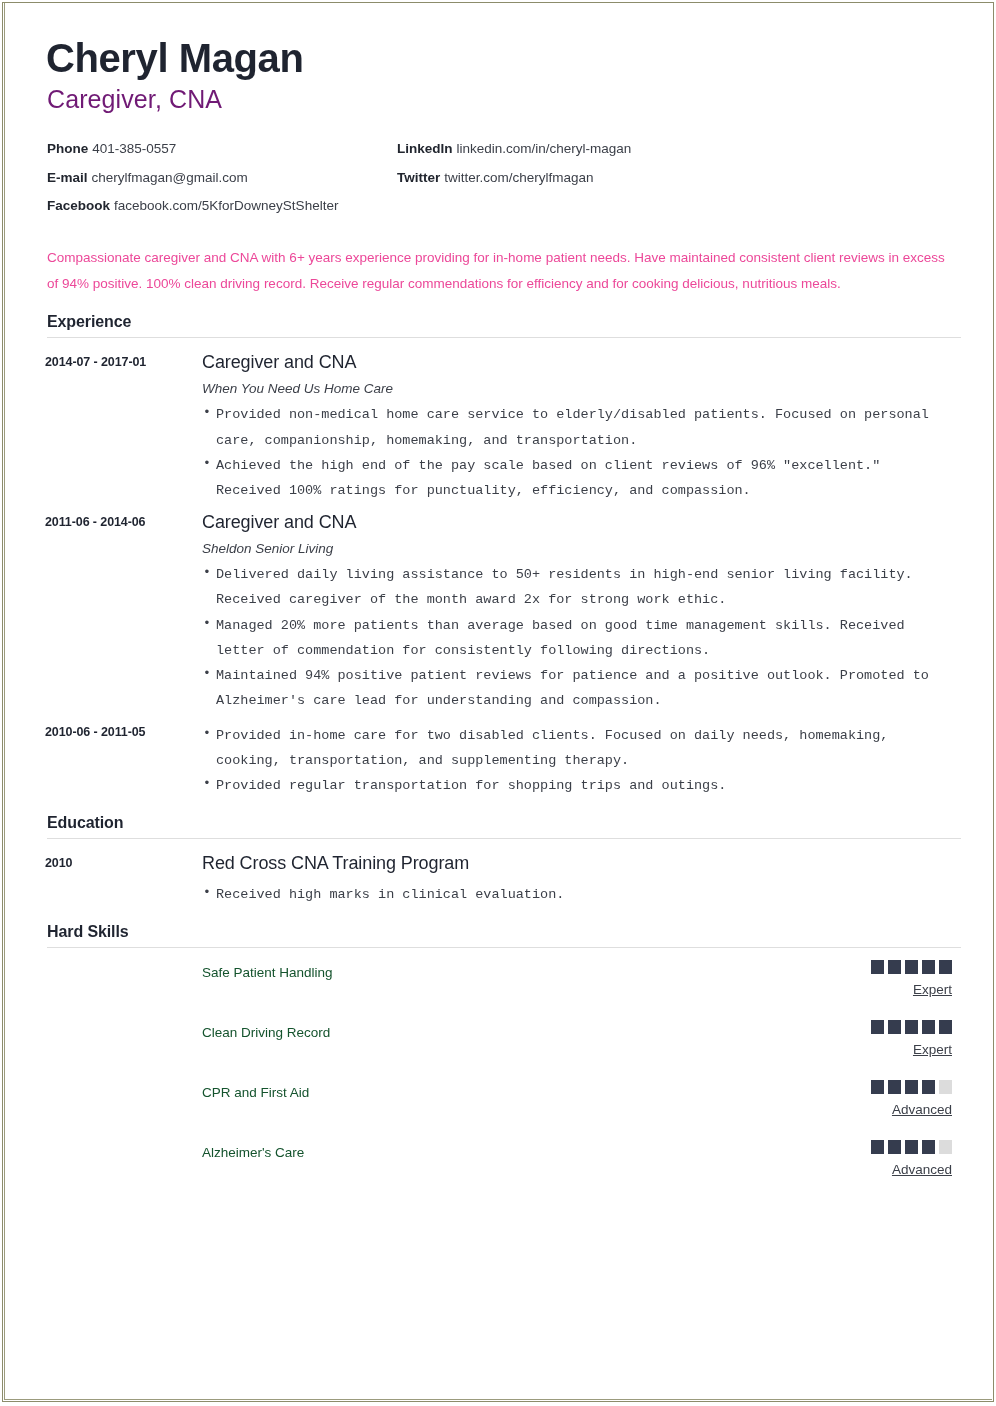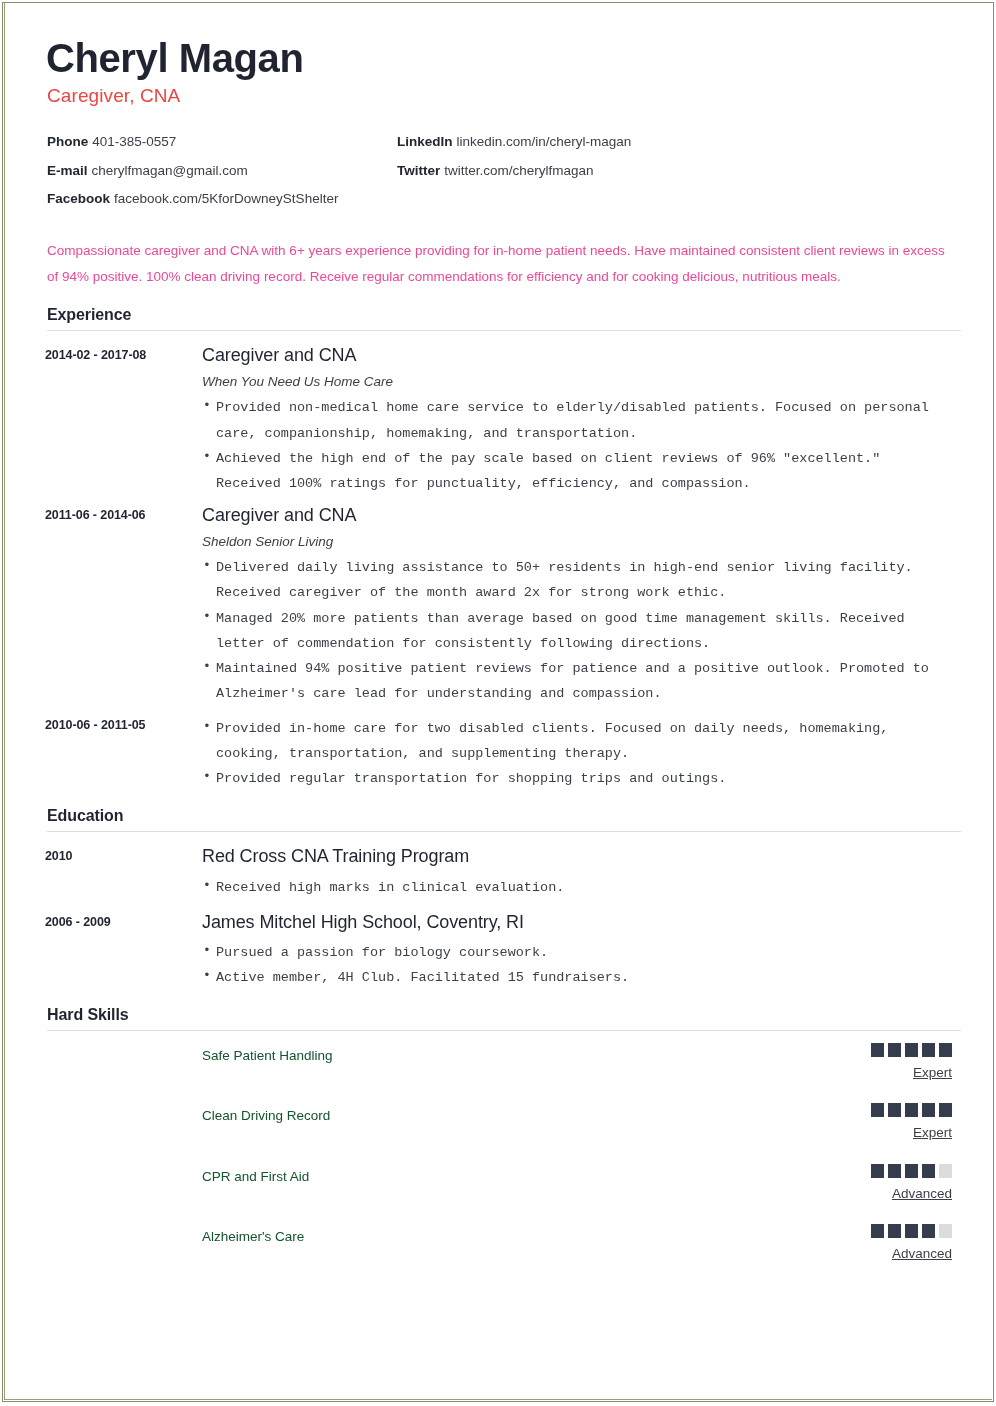--- a/index.html
+++ b/index.html
@@ -50,22 +50,22 @@
   
   .name {
     font-size: 40px;
     font-weight: bold;
     color: #1f2430;
     letter-spacing: -0.4px;
     line-height: 1.06;
     margin: 0 0 6px 1px;
   }
   .job-title {
-    font-size: 19px;
-    color: #ef4444;
+    font-size: 25px;
+    color: #701a75;
     font-weight: normal;
     margin: 0 0 26px 2px;
     letter-spacing: 0.1px;
   }
 
   
   .contact-grid {
     display: grid;
     grid-template-columns: 350px auto;
     row-gap: 11px;
@@ -220,21 +220,21 @@
           <div class="contact-item"><span class="contact-label">Facebook</span><span class="contact-value">facebook.com/5KforDowneyStShelter</span></div>
         </div>
 
       <p class="summary">Compassionate caregiver and CNA with 6+ years experience providing for in-home patient needs. Have maintained consistent client reviews in excess of 94% positive. 100% clean driving record. Receive regular commendations for efficiency and for cooking delicious, nutritious meals.</p>
 
       <div class="section">
         <h2 class="section-title">Experience</h2>
         <div class="section-rule"></div>
         <div id="experience-entries">
             <div class="entry">
-              <div class="entry-date">2014-02 - 2017-08</div>
+              <div class="entry-date">2014-07 - 2017-01</div>
               <div class="entry-body">
                 <div class="entry-role">Caregiver and CNA</div>
                 <div class="entry-org">When You Need Us Home Care</div>
                 <ul class="bullets">
                   <li>Provided non-medical home care service to elderly/disabled patients. Focused on personal care, companionship, homemaking, and transportation.</li>
                   <li>Achieved the high end of the pay scale based on client reviews of 96% "excellent." Received 100% ratings for punctuality, efficiency, and compassion.</li>
                 </ul>
               </div>
             </div>
             <div class="entry">
@@ -267,30 +267,20 @@
         <div id="education-entries">
             <div class="entry education">
               <div class="entry-date">2010</div>
               <div class="entry-body">
                 <div class="entry-role">Red Cross CNA Training Program</div>
                 <ul class="bullets">
                   <li>Received high marks in clinical evaluation.</li>
                 </ul>
               </div>
             </div>
-            <div class="entry education">
-              <div class="entry-date">2006 - 2009</div>
-              <div class="entry-body">
-                <div class="entry-role">James Mitchel High School, Coventry, RI</div>
-                <ul class="bullets">
-                  <li>Pursued a passion for biology coursework.</li>
-                  <li>Active member, 4H Club. Facilitated 15 fundraisers.</li>
-                </ul>
-              </div>
-            </div>
           </div>
       </div>
 
       <div class="section">
         <h2 class="section-title">Hard Skills</h2>
         <div class="section-rule"></div>
         <div id="skills-list">
             <div class="skill-row">
               <div class="skill-spacer"></div>
               <div class="skill-name">Safe Patient Handling</div>

